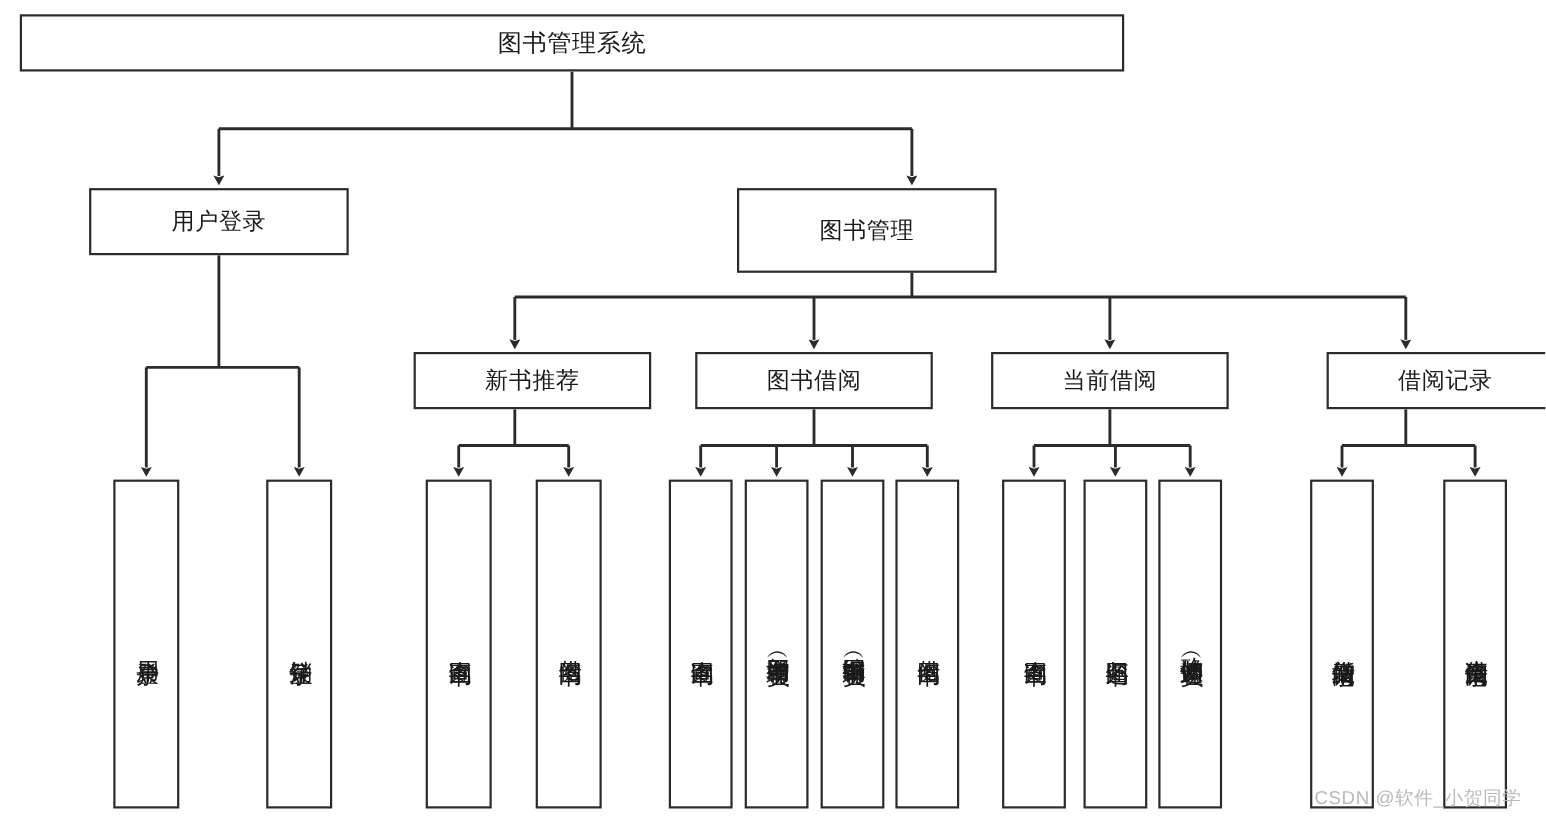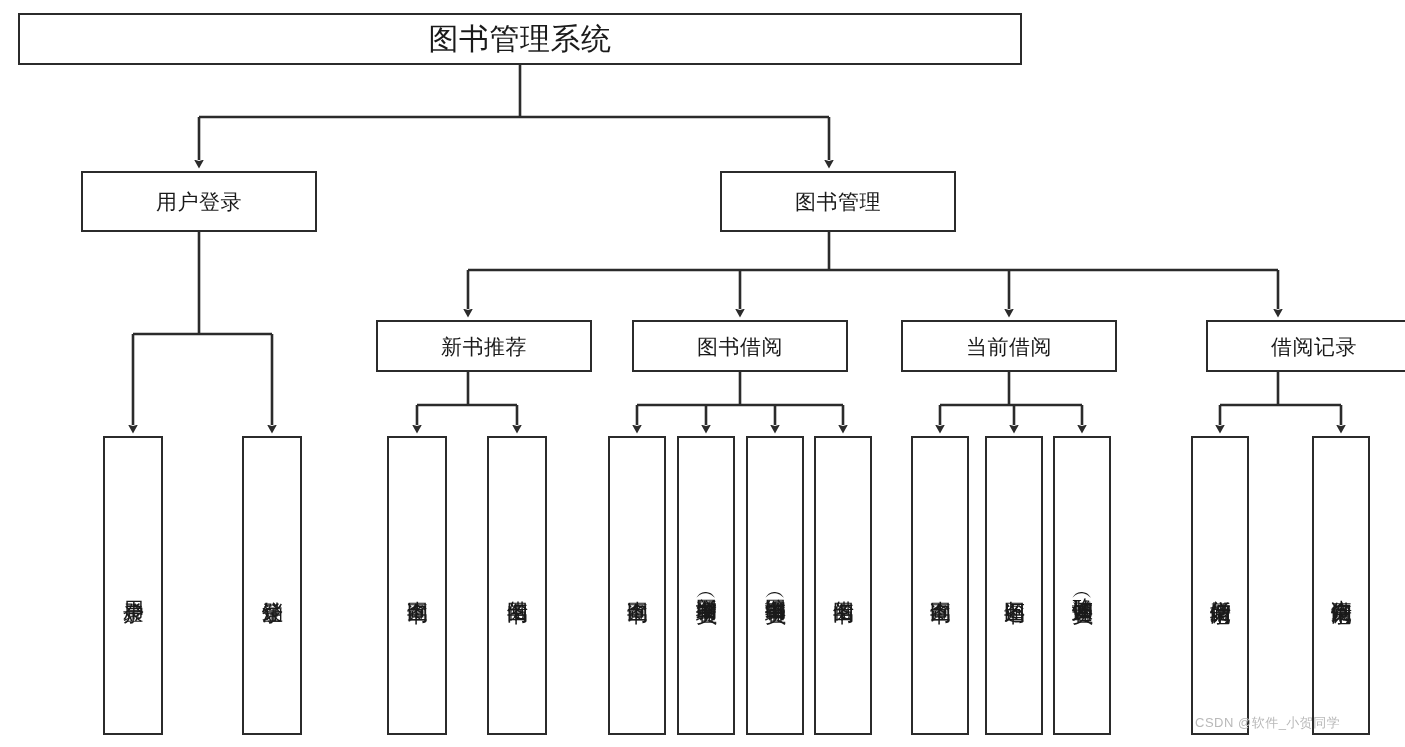--- a/index.html
+++ b/index.html
@@ -35,35 +35,35 @@
     justify-content: center;
     color: #1a1a1a;
   }
   .node-h {
     font-size: 21px;
     letter-spacing: 0.5px;
     line-height: 1;
     white-space: nowrap;
   }
   .node-root {
-    font-size: 30px;
+    font-size: 22px;
   }
   .node-v {
     writing-mode: vertical-rl;
     text-orientation: upright;
     font-size: 21px;
     line-height: 1.18;
     letter-spacing: 1px;
     text-align: center;
     padding: 4px 0;
     overflow: hidden;
   }
   .watermark {
     position: absolute;
-    font-size: 13px;
+    font-size: 17px;
     color: #b9b9b9;
     white-space: nowrap;
     letter-spacing: 0.5px;
   }
 </style>
 </head>
 <body>
 
 <div id="canvas">
 
@@ -106,21 +106,21 @@
         <path d="M1278,372 L1278,405"></path>
         <path d="M1220,405 L1341,405"></path>
         <path d="M1220,405 L1220,425" marker-end="url(#arrow)"></path>
         <path d="M1341,405 L1341,425" marker-end="url(#arrow)"></path>
       </g>
   </svg>
 
   <div class="node node-h node-root" style="left: 18px; top: 13px; width: 1004px; height: 52px;">图书管理系统</div>
 
   <div class="node node-h" style="left: 81px; top: 171px; width: 236px; height: 61px;">用户登录</div>
-  <div class="node node-h" style="left: 720px; top: 171px; width: 236px; height: 61px;">图书管理</div>
+  <div class="node node-h" style="left: 670px; top: 171px; width: 236px; height: 77px;">图书管理</div>
 
   <div class="node node-h" style="left: 360px; top: 320px; width: 216px; height: 52px; margin-left: 16px;">新书推荐</div>
   <div class="node node-h" style="left: 901px; top: 320px; width: 216px; height: 52px;">当前借阅</div>
   <div class="node node-h" style="left: 632px; top: 320px; width: 216px; height: 52px;">图书借阅</div>
   <div class="node node-h" style="left: 1170px; top: 320px; width: 216px; height: 52px; margin-left: 36px;">借阅记录</div>
 
   <div class="node node-v" style="left: 103px; top: 436px; width: 60px; height: 299px;">用户登录</div>
   <div class="node node-v" style="left: 242px; top: 436px; width: 60px; height: 299px;">注销登录</div>
   <div class="node node-v" style="left: 387px; top: 436px; width: 60px; height: 299px;">查询图书</div>
   <div class="node node-v" style="left: 487px; top: 436px; width: 60px; height: 299px;">借阅图书</div>

